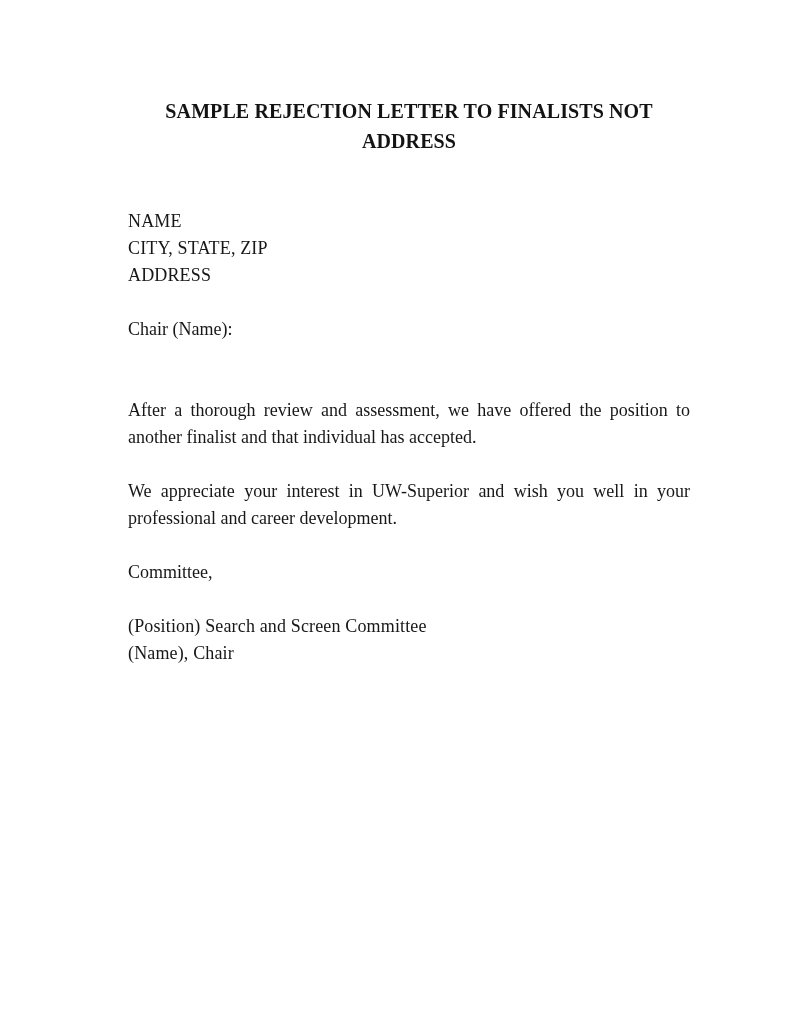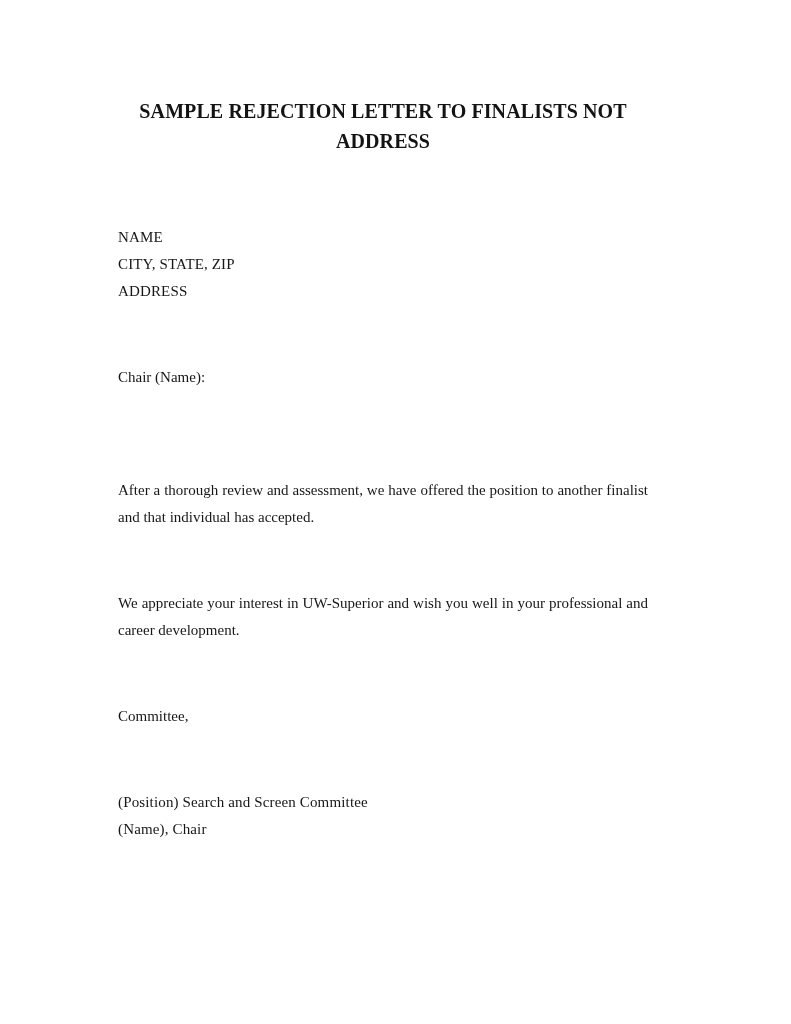--- a/index.html
+++ b/index.html
@@ -16,42 +16,42 @@
     margin: 0 auto;
     background: #ffffff;
     overflow: hidden;
     font-family: "Liberation Serif", "DejaVu Serif", serif;
     color: #171717;
     -webkit-font-smoothing: antialiased;
   }
 
   .doc-body {
     position: absolute;
-    left: 102px;
+    left: 128px;
     top: 96px;
     width: 562px;
   }
 
   
   .doc-title {
     font-size: 20px;
     font-weight: bold;
     line-height: 30px;
     text-align: center;
     letter-spacing: 0.1px;
     margin: 0 0 0 0;
     color: #131313;
   }
 
   
   .block {
-    font-size: 15px;
+    font-size: 18px;
     line-height: 27px;
     text-align: left;
-    margin: 16px;
+    margin: 0;
   }
 
   .block.justify {
     text-align: justify;
     text-justify: inter-word;
   }
 
   .line {
     display: block;
     white-space: pre;

